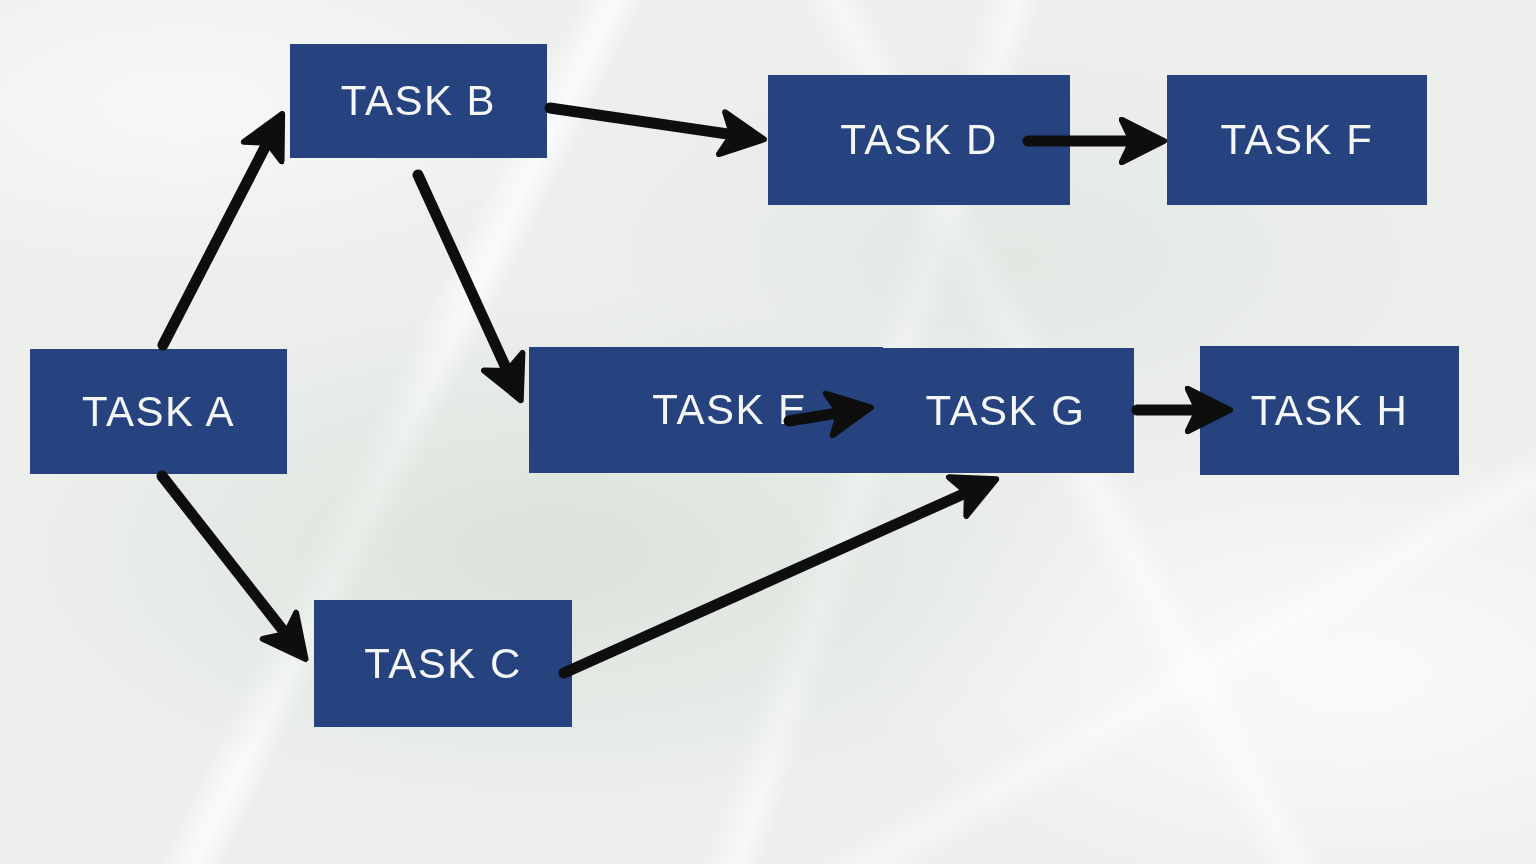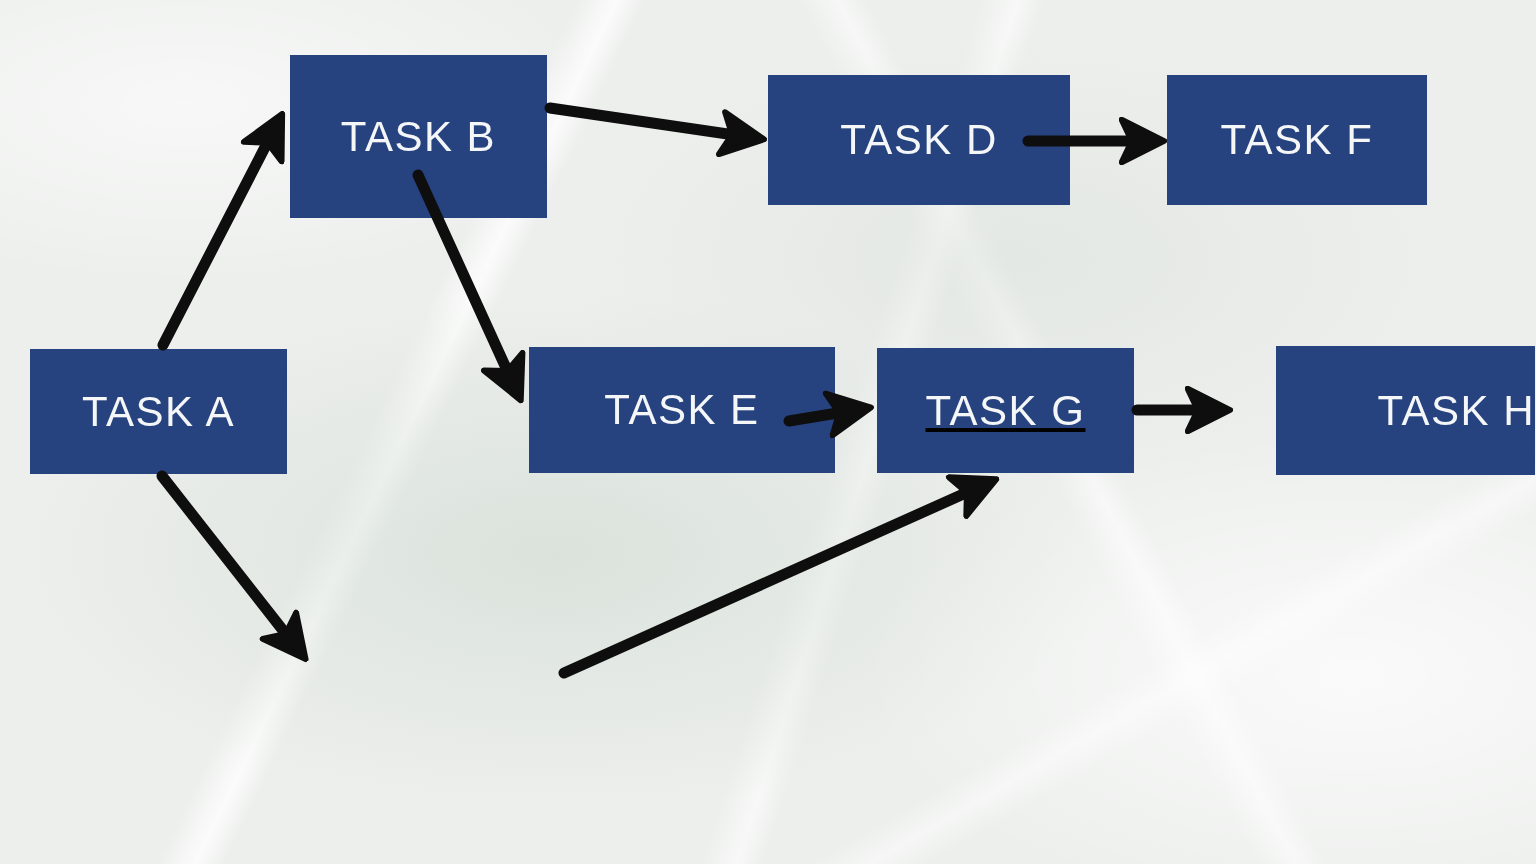--- a/index.html
+++ b/index.html
@@ -58,36 +58,39 @@
   }
 </style>
 </head>
 <body>
 
 <div id="canvas" style="--node-fill: #26437f; --node-text: #f4f6f8; --arrow-color: #0e0e0e; background-color: rgb(237, 239, 237);">
   <div id="nodes-layer">
       <div class="node" style="left: 30px; top: 349px; width: 257px; height: 125px; justify-content: center;">
         <span>TASK A</span>
       </div>
-      <div class="node" style="left: 290px; top: 55px; width: 257px; height: 163px; align-items: center;">
+      <div class="node" style="left: 290px; top: 44px; width: 257px; height: 114px; align-items: center;">
         <span>TASK B</span>
+      </div>
+      <div class="node" style="left: 314px; top: 600px; width: 258px; height: 127px;">
+        <span>TASK C</span>
       </div>
       <div class="node" style="left: 768px; top: 75px; width: 302px; height: 130px;">
         <span>TASK D</span>
       </div>
-      <div class="node" style="left: 529px; top: 347px; width: 306px; height: 126px;">
+      <div class="node" style="left: 529px; top: 347px; width: 306px; height: 126px; padding-left: 48px;">
         <span>TASK E</span>
       </div>
       <div class="node" style="left: 1167px; top: 75px; width: 260px; height: 130px;">
         <span>TASK F</span>
       </div>
-      <div class="node" style="left: 877px; top: 348px; width: 257px; height: 125px; text-decoration: underline;">
+      <div class="node" style="left: 877px; top: 348px; width: 257px; height: 125px;">
         <span>TASK G</span>
       </div>
-      <div class="node" style="left: 1276px; top: 346px; width: 259px; height: 129px; justify-content: flex-end;">
+      <div class="node" style="left: 1200px; top: 346px; width: 259px; height: 129px;">
         <span>TASK H</span>
       </div>
     </div>
   <svg id="edges-layer" width="1536" height="864" viewBox="0 0 1536 864" xmlns="http://www.w3.org/2000/svg">
     <defs>
       <marker id="arrowhead" viewBox="0 0 10 10" refX="7.5" refY="5" markerWidth="4.4" markerHeight="4.4" orient="auto">
         <path d="M0.6,0.6 L9.4,5 L0.6,9.4 L2.7,5 Z" fill="#0e0e0e" stroke="#0e0e0e" stroke-width="1.2" stroke-linejoin="round" stroke-linecap="round"></path>
       </marker>
     </defs>
   <line class="edge" x1="163" y1="345" x2="278" y2="122" marker-end="url(#arrowhead)"></line>

